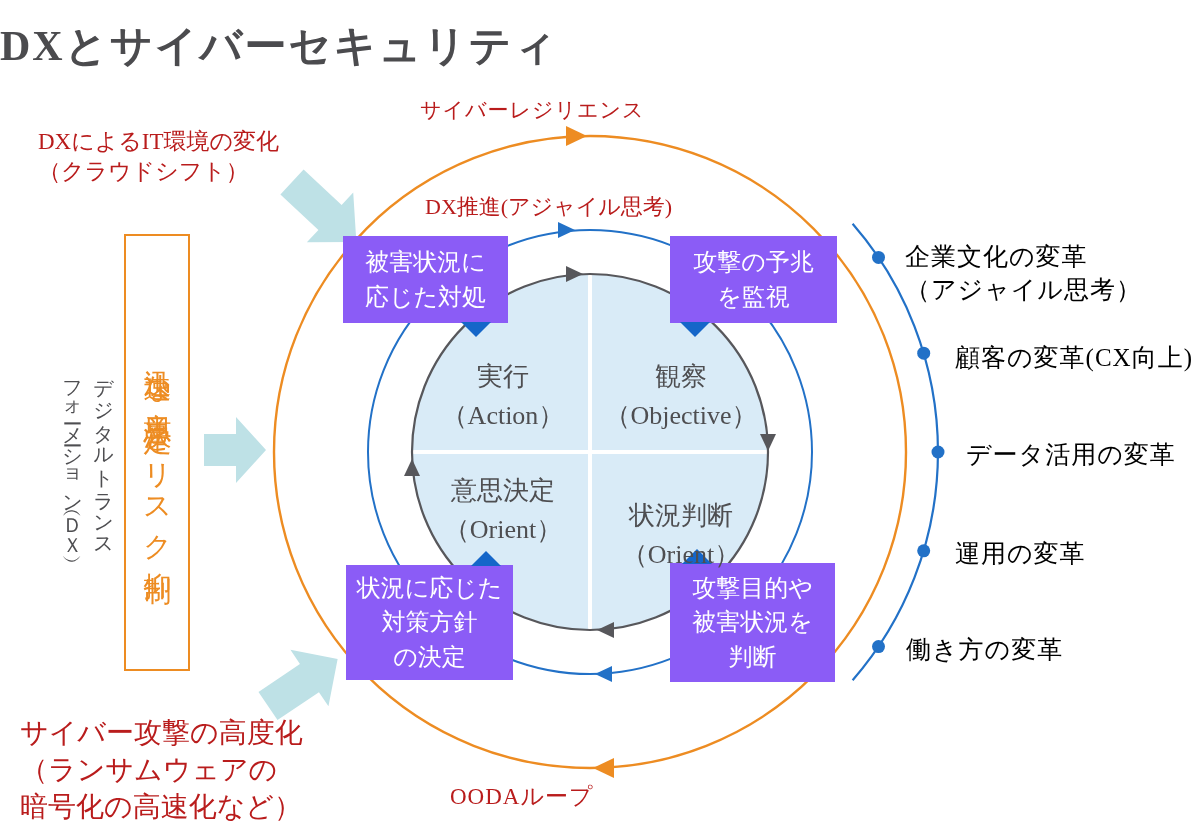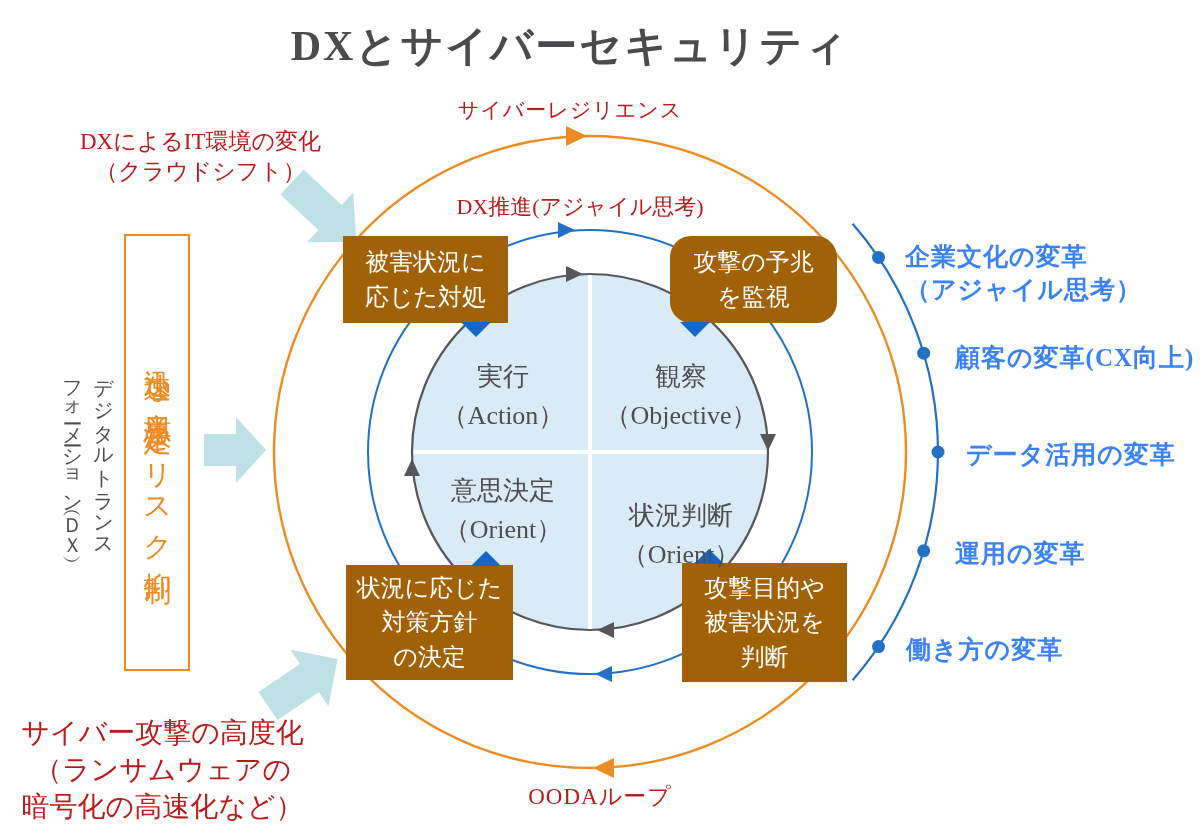--- a/index.html
+++ b/index.html
@@ -4,62 +4,62 @@
 <style>
   html,body{margin:0;padding:0;background:#ffffff;}
   #stage{
     position:relative;width:1200px;height:829px;background:#ffffff;overflow:hidden;
     font-family:"Liberation Serif","DejaVu Serif",serif;
   }
   #diagram-svg{position:absolute;left:0;top:0;}
   .abs{position:absolute;}
   .jtext{color:#b91c1c;}
   .pre{white-space:pre-line;}
-  .center{text-align:center;}
+  .center{text-align:left;}
 
   .title{left:0;top:18px;width:1140px;font-size:42px;font-weight:600;letter-spacing:2px;color:#4B4B4E;}
   .lbl-resilience{left:420px;top:96px;width:300px;font-size:21px;letter-spacing:1px;}
   .lbl-dxring{left:425px;top:192px;width:310px;font-size:22px;}
   .lbl-ooda{left:450px;top:781px;width:300px;font-size:23px;letter-spacing:1px;}
   .note-tl{left:38px;top:127px;width:325px;font-size:23px;line-height:1.3;}
   .note-bl{left:20px;top:715px;width:285px;font-size:28px;line-height:1.32;}
 
   .banner{
     left:124px;top:234px;width:66px;height:437px;border:2px solid #ED8C22;box-sizing:border-box;
     display:flex;align-items:center;justify-content:center;background:#ffffff;
   }
   .banner span{writing-mode:vertical-rl;font-size:28px;letter-spacing:4px;color:#ED8C22;}
 
   .dx-vert{left:50px;top:340px;width:76px;height:232px;display:flex;align-items:center;justify-content:center;}
   .dx-vert span{writing-mode:vertical-rl;font-size:20px;line-height:1.55;text-align:center;color:#4E4E51;}
 
   .callout{
-    background:#a16207;color:#ffffff;font-size:24px;line-height:1.42;
+    background:#8b5cf6;color:#ffffff;font-size:24px;line-height:1.42;
     display:flex;align-items:center;justify-content:center;text-align:center;
   }
   .c-tl{left:343px;top:236px;width:165px;height:87px;}
-  .c-tr{left:670px;top:236px;width:167px;height:87px;border-radius:21px;}
+  .c-tr{left:670px;top:236px;width:167px;height:87px;}
   .c-bl{left:346px;top:565px;width:167px;height:115px;}
-  .c-br{left:670px;top:563px;width:165px;height:119px;margin-left:12px;}
+  .c-br{left:670px;top:563px;width:165px;height:119px;}
   .tail{position:absolute;width:0;height:0;border-left:15px solid transparent;border-right:15px solid transparent;}
   .tail-down{bottom:-14px;border-top:15px solid #1566C9;}
   .tail-up{top:-14px;border-bottom:15px solid #1566C9;}
   .c-tl .tail{left:118px;}
   .c-tr .tail{left:10px;}
   .c-bl .tail{left:125px;}
   .c-br .tail{left:12px;}
 
   .quad{width:190px;text-align:center;font-size:26px;line-height:1.5;color:#4E4E51;}
   .q1{left:408px;top:357px;}
   .q2{left:586px;top:357px;}
   .q3{left:408px;top:471px;}
   .q4{left:586px;top:471px;margin-top:25px;}
   .quad span{display:block;}
 
-  .ritem{color:#3b82f6;font-size:25px;line-height:1.32;letter-spacing:1px;font-weight:bold;}
+  .ritem{color:#000000;font-size:25px;line-height:1.32;letter-spacing:1px;}
   .r1{left:905px;top:240px;}
   .r2{left:955px;top:341px;}
   .r3{left:966px;top:438px;}
   .r4{left:955px;top:537px;}
   .r5{left:906px;top:633px;}
 </style>
 </head>
 <body>
 
 <div id="stage">

